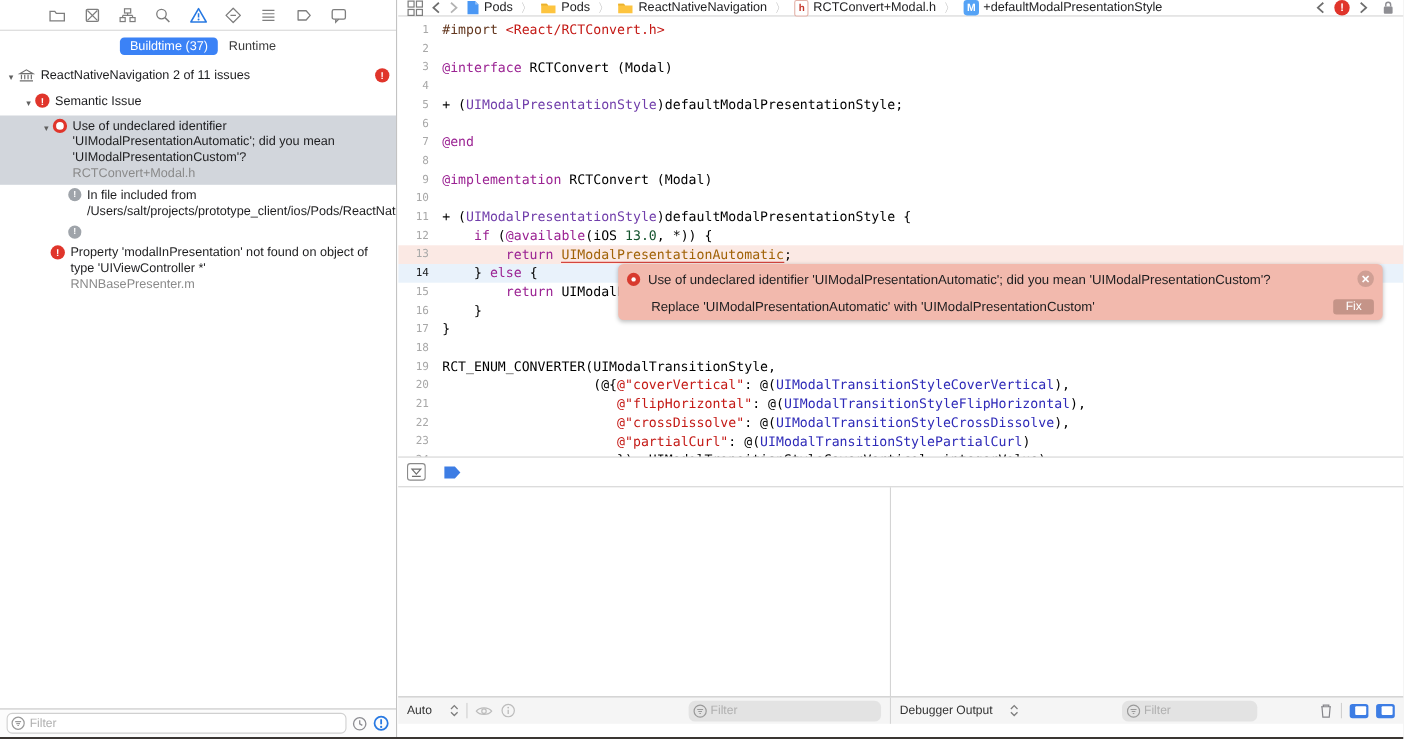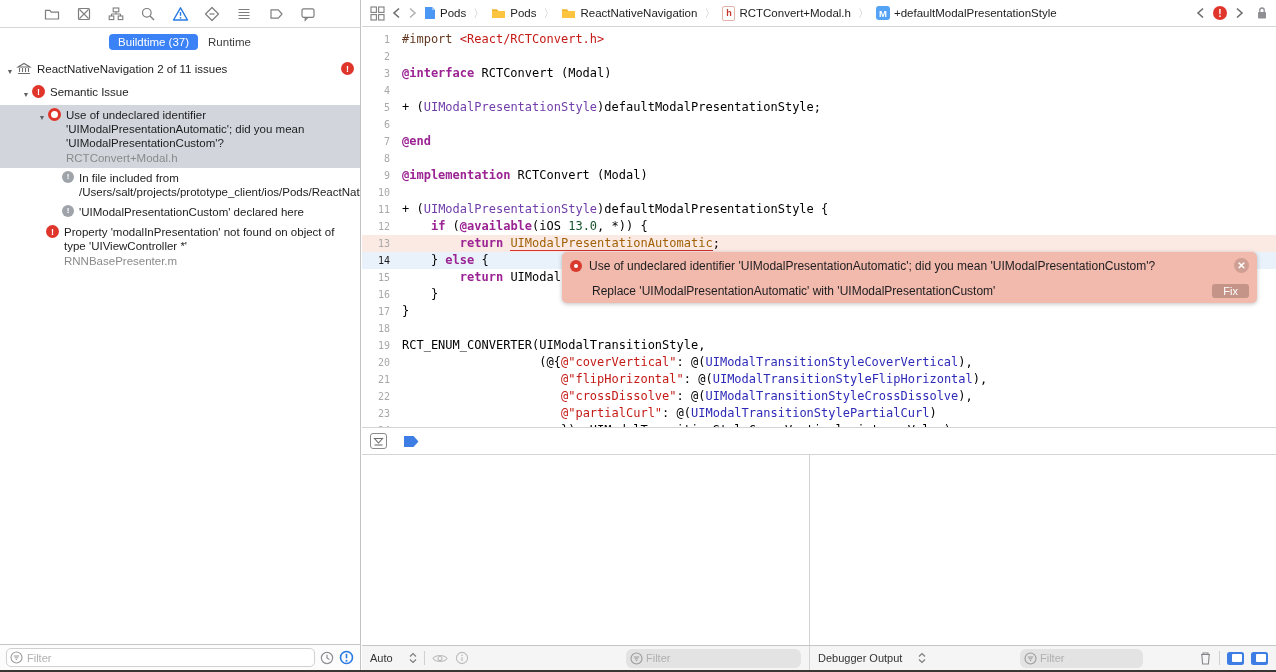--- a/index.html
+++ b/index.html
@@ -35,21 +35,21 @@
   .sidebar-filterbar { flex:0 0 26px; border-top:1px solid #c6c6c6; display:flex; align-items:center;
                        gap:5px; padding:0 6px; background:#fcfcfc; }
   .filter-input { flex:1 1 auto; height:19px; border:1px solid #d0d0d0; border-radius:5px; background:#fff;
                   font-size:11px; color:#333; padding:0 4px 0 20px; outline:none;
                   font-family:"Liberation Sans",sans-serif; }
   .filter-wrap { position:relative; flex:1 1 auto; display:flex; }
   .filter-glyph { position:absolute; left:4px; top:3px; }
 
   
   .main { position:absolute; left:362px; top:0; width:914px; height:670px; background:#fff; }
-  .jumpbar { height:27px; display:flex; align-items:center; padding:0 8px; gap:7px;
+  .jumpbar { height:15px; display:flex; align-items:center; padding:0 8px; gap:7px;
              border-bottom:1px solid #d4d4d4; font-size:11.5px; }
   .crumb { display:flex; align-items:center; gap:4px; }
   .crumb-sep { color:#b9b9b9; font-size:11px; }
   .jump-right { margin-left:auto; display:flex; align-items:center; gap:8px; }
   .h-badge { width:13px; height:15px; background:#fff; border:1px solid #e3b2a9; border-radius:2px;
              color:#c4362a; font-weight:bold; font-size:9px; display:flex; align-items:center; justify-content:center; }
   .m-badge { width:14px; height:14px; background:#55a3f6; border-radius:3px; color:#fff; font-weight:bold;
              font-size:9.5px; display:flex; align-items:center; justify-content:center; }
   .err-badge-sm { width:14px; height:14px; border-radius:50%; background:#e0352b; color:#fff; font-weight:bold;
                   font-size:10px; display:flex; align-items:center; justify-content:center; }
@@ -57,21 +57,21 @@
   
   .editor { position:relative; height:401px; overflow:hidden; border-bottom:1px solid #d4d4d4;
             font-family:"DejaVu Sans Mono", monospace; font-size:12px; padding-top:4px; }
   .code-line { display:flex; height:17px; line-height:17px; white-space:pre; }
   .code-line.hl-error { background:#fbe9e4; }
   .code-line.hl-current { background:#e9f2fb; }
   .gutter { flex:0 0 40px; text-align:right; padding-right:12px; color:#a8a8a8; font-size:10px; }
   .hl-current .gutter { color:#1d1d1f; }
   .code-text { flex:1 1 auto; }
   .seg-plain { color:#000; }
-  .seg-kw { color:#9b2393; font-weight:bold; }
+  .seg-kw { color:#9b2393; font-weight:normal; }
   .seg-pre { color:#643820; }
   .seg-str { color:#c41a16; }
   .seg-num { color:#14532d;margin-top:12px; }
   .seg-cls { color:#703daa; }
   .seg-enum { color:#2e2ab8; }
   .seg-errid { color:#a16207; border-bottom:1.6px solid #d0342c; }
 
   
   .popup { position:absolute; left:200px; top:225px; width:695px; height:51px; background:#f2b9ad;
            border-radius:5px; box-shadow:0 1px 4px rgba(0,0,0,.25); font-family:"Liberation Sans",sans-serif;
@@ -208,21 +208,20 @@
         </span>
       </div>
 
       <div class="trow" style="padding-left:62px;">
         <span class="ticon note-circle">!</span>
         <span class="ttext">In file included from /Users/salt/projects/prototype_client/ios/Pods/ReactNativeNavigation/lib/ios/RNNBasePresenter.m:8:</span>
       </div>
 
       <div class="trow" style="padding-left:62px;">
         <span class="ticon note-circle">!</span>
-        <span class="ttext">'UIModalPresentationCustom' declared here</span>
       </div>
 
       <div class="trow" style="padding-left:46px;">
         <span class="ticon err-circle">!</span>
         <span class="ttext">
           <span>Property 'modalInPresentation' not found on object of type 'UIViewController *'</span>
           <div class="tfile">RNNBasePresenter.m</div>
         </span>
       </div>
     </div>

